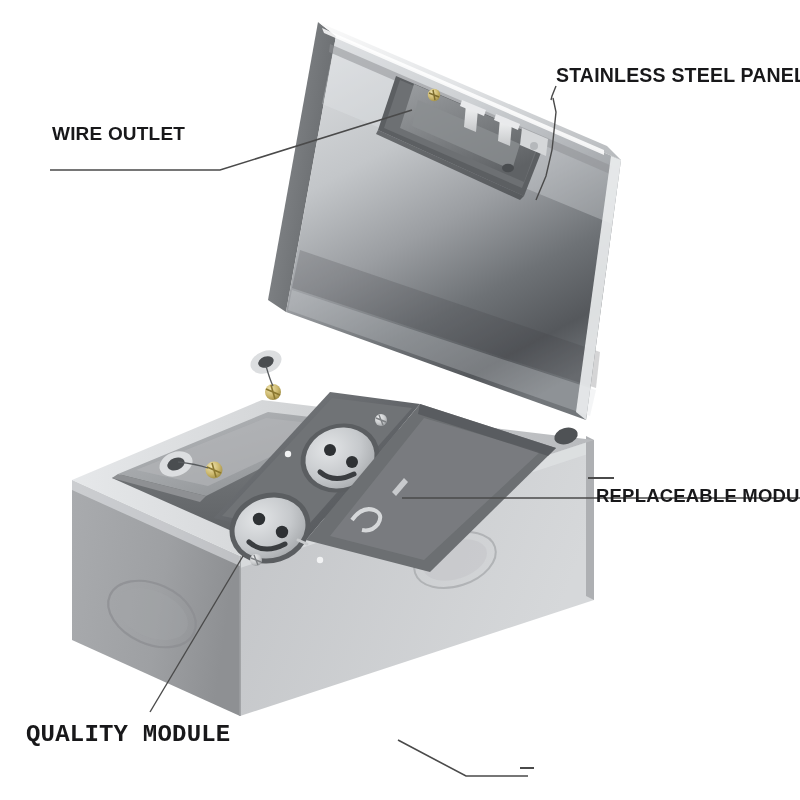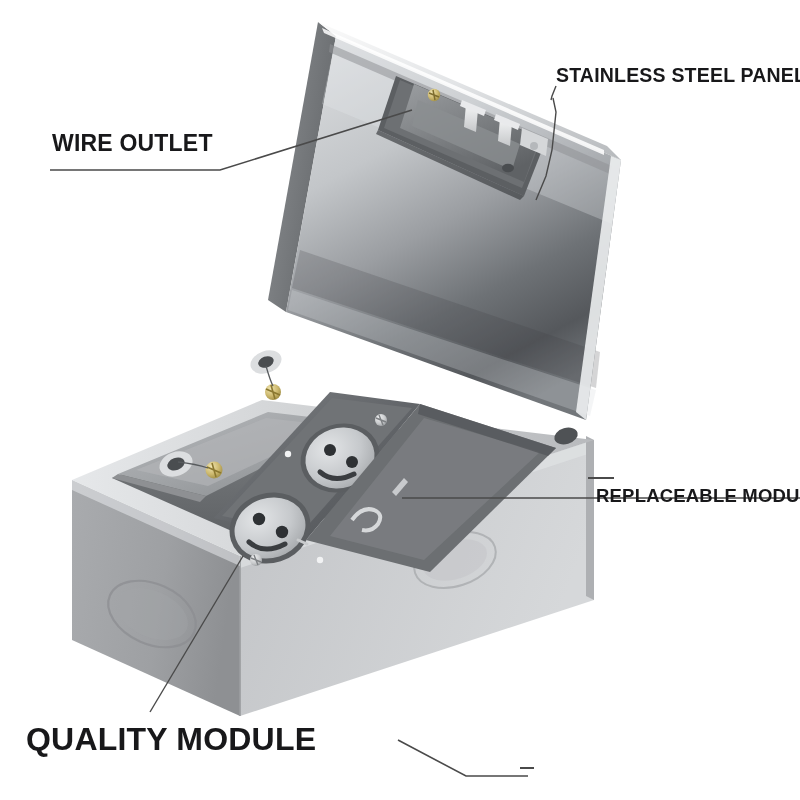--- a/index.html
+++ b/index.html
@@ -15,23 +15,23 @@
   .label{
     position:absolute;
     color:#18181a;
     font-weight:bold;
     letter-spacing:0.2px;
     white-space:nowrap;
     line-height:1;
     font-family:"Liberation Sans", sans-serif;
   }
   #lbl-stainless{left:556px;top:66px;font-size:19.5px;}
-  #lbl-wire{left:52px;top:132px;font-size:23px;}
+  #lbl-wire{left:52px;top:124px;font-size:19px;}
   #lbl-replaceable{left:596px;top:487px;font-size:18.5px;}
-  #lbl-quality{left:26px;top:723px;font-size:32px;}
+  #lbl-quality{left:26px;top:723px;font-size:24px;font-family:Liberation Mono, monospace;}
   #lbl-metal{left:538px;top:760px;font-size:18.5px;}
 </style>
 </head>
 <body>
 
 <div id="stage">
 
   <svg id="art" viewBox="0 0 800 800">
     <defs>
       <linearGradient id="lidFace" x1="0.15" y1="0" x2="0.62" y2="1">

